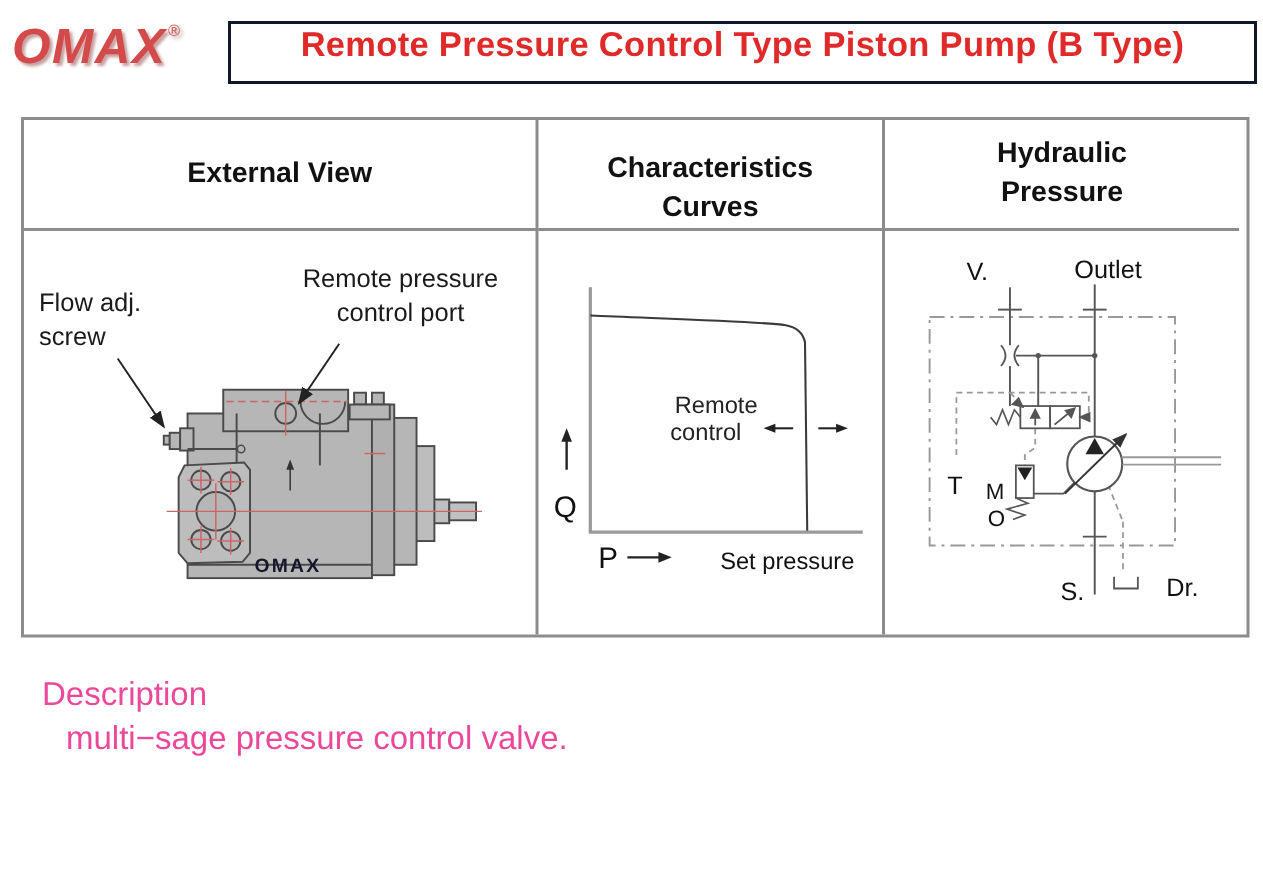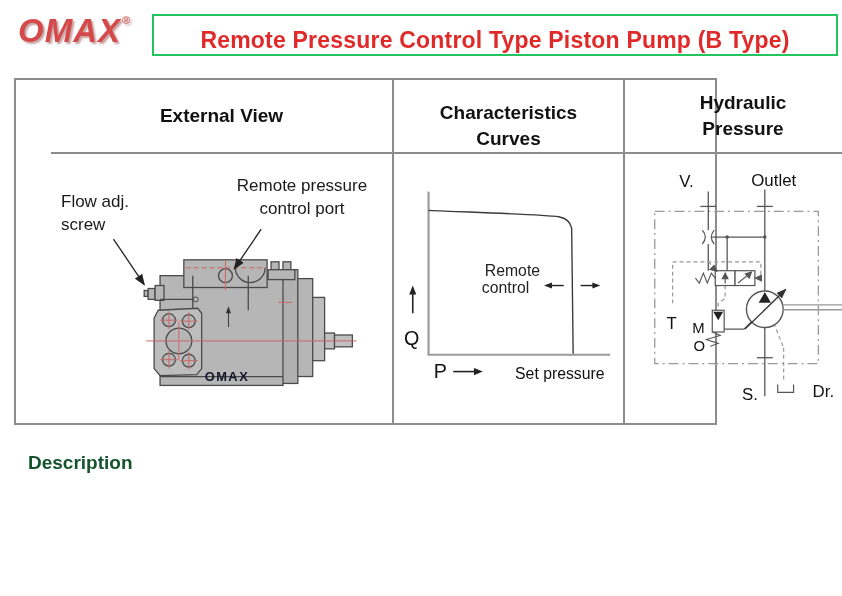--- a/index.html
+++ b/index.html
@@ -1,42 +1,42 @@
 <!DOCTYPE html>
 <html><head>
 <meta charset="utf-8">
 <style>
   html,body{margin:0;padding:0;background:#ffffff;}
   .page{position:relative;width:842px;height:596px;background:#fff;overflow:hidden;
         font-family:"Liberation Sans","DejaVu Sans",sans-serif;color:#111;}
   
-  .logo{position:absolute;left:18px;top:12px;font-size:33px;font-weight:bold;font-style:italic;
+  .logo{position:absolute;left:8px;top:12px;font-size:33px;font-weight:bold;font-style:italic;
         color:#d44a4a;letter-spacing:1px;text-shadow:2px 2px 2px rgba(130,45,45,.45);}
   .logo sup{font-size:11px;font-style:normal;vertical-align:18px;margin-left:1px;color:#d46a6a;}
-  .title-box{position:absolute;left:152px;top:14px;width:686px;height:42px;border:2px solid #22c55e;
-        box-sizing:border-box;display:flex;align-items:flex-end;justify-content:center;}
+  .title-box{position:absolute;left:152px;top:14px;width:686px;height:42px;border:2px solid #0f172a;
+        box-sizing:border-box;display:flex;align-items:flex-start;justify-content:center;}
   .title-box .t{font-size:23px;font-weight:bold;color:#e02a2a;letter-spacing:.2px;white-space:nowrap;}
   
-  .tbl{position:absolute;left:14px;top:78px;width:703px;height:347px;box-sizing:border-box;
-       border:2px solid #8c8c8c;display:grid;grid-template-columns:343px 231px 236px;grid-template-rows:74px 269px;padding-left:35px;}
+  .tbl{position:absolute;left:14px;top:78px;width:819px;height:347px;box-sizing:border-box;
+       border:2px solid #8c8c8c;display:grid;grid-template-columns:343px 231px 236px;grid-template-rows:74px 269px;}
   .hc{display:flex;align-items:center;justify-content:center;text-align:center;
       border-bottom:2px solid #8c8c8c;box-sizing:border-box;}
   .hc .ht{font-size:19px;font-weight:bold;line-height:26px;}
   .c1{border-right:2px solid #8c8c8c;box-sizing:border-box;}
   .c2{border-right:2px solid #8c8c8c;box-sizing:border-box;}
   .bc{position:relative;box-sizing:border-box;overflow:hidden;}
   .bc svg{position:absolute;left:0;top:0;width:100%;height:100%;}
   .wrap-narrow{display:inline-block;}
   .w170{max-width:175px;margin-top:20px;} .w130{max-width:130px;}
   
   .callout{position:absolute;font-size:17px;line-height:23px;color:#1a1a1a;}
   .co-flow{left:10px;top:36px;width:98px;text-align:left;}
   .co-port{left:162px;top:20px;width:178px;text-align:center;}
   
-  .desc{position:absolute;left:28px;top:448px;width:800px;font-size:19px;font-weight:bold;line-height:29px;color:#14532d;}
+  .desc{position:absolute;left:28px;top:448px;width:800px;font-size:22px;font-weight:normal;line-height:29px;color:#ec4899;}
   .desc .indent{margin-left:16px;}
   svg text{font-family:"Liberation Sans","DejaVu Sans",sans-serif;}
 </style>
 </head>
 <body>
 
 <div class="page">
 
   <div class="logo"><span>OMAX</span><sup>®</sup></div>
   <div class="title-box">
@@ -214,15 +214,16 @@
         <text x="74" y="181" font-size="15" text-anchor="middle" fill="#111">M</text>
         <text x="75" y="199" font-size="15" text-anchor="middle" fill="#111">O</text>
         <text x="126" y="249" font-size="17" text-anchor="middle" fill="#111">S.</text>
         <text x="200" y="246" font-size="17" text-anchor="middle" fill="#111">Dr.</text>
       </svg>
     </div>
   </div>
 
   <div class="desc">
     <div>Description</div>
+    <div class="indent">multi−sage pressure control valve.</div>
   </div>
 
 </div>
 
 </body></html>

